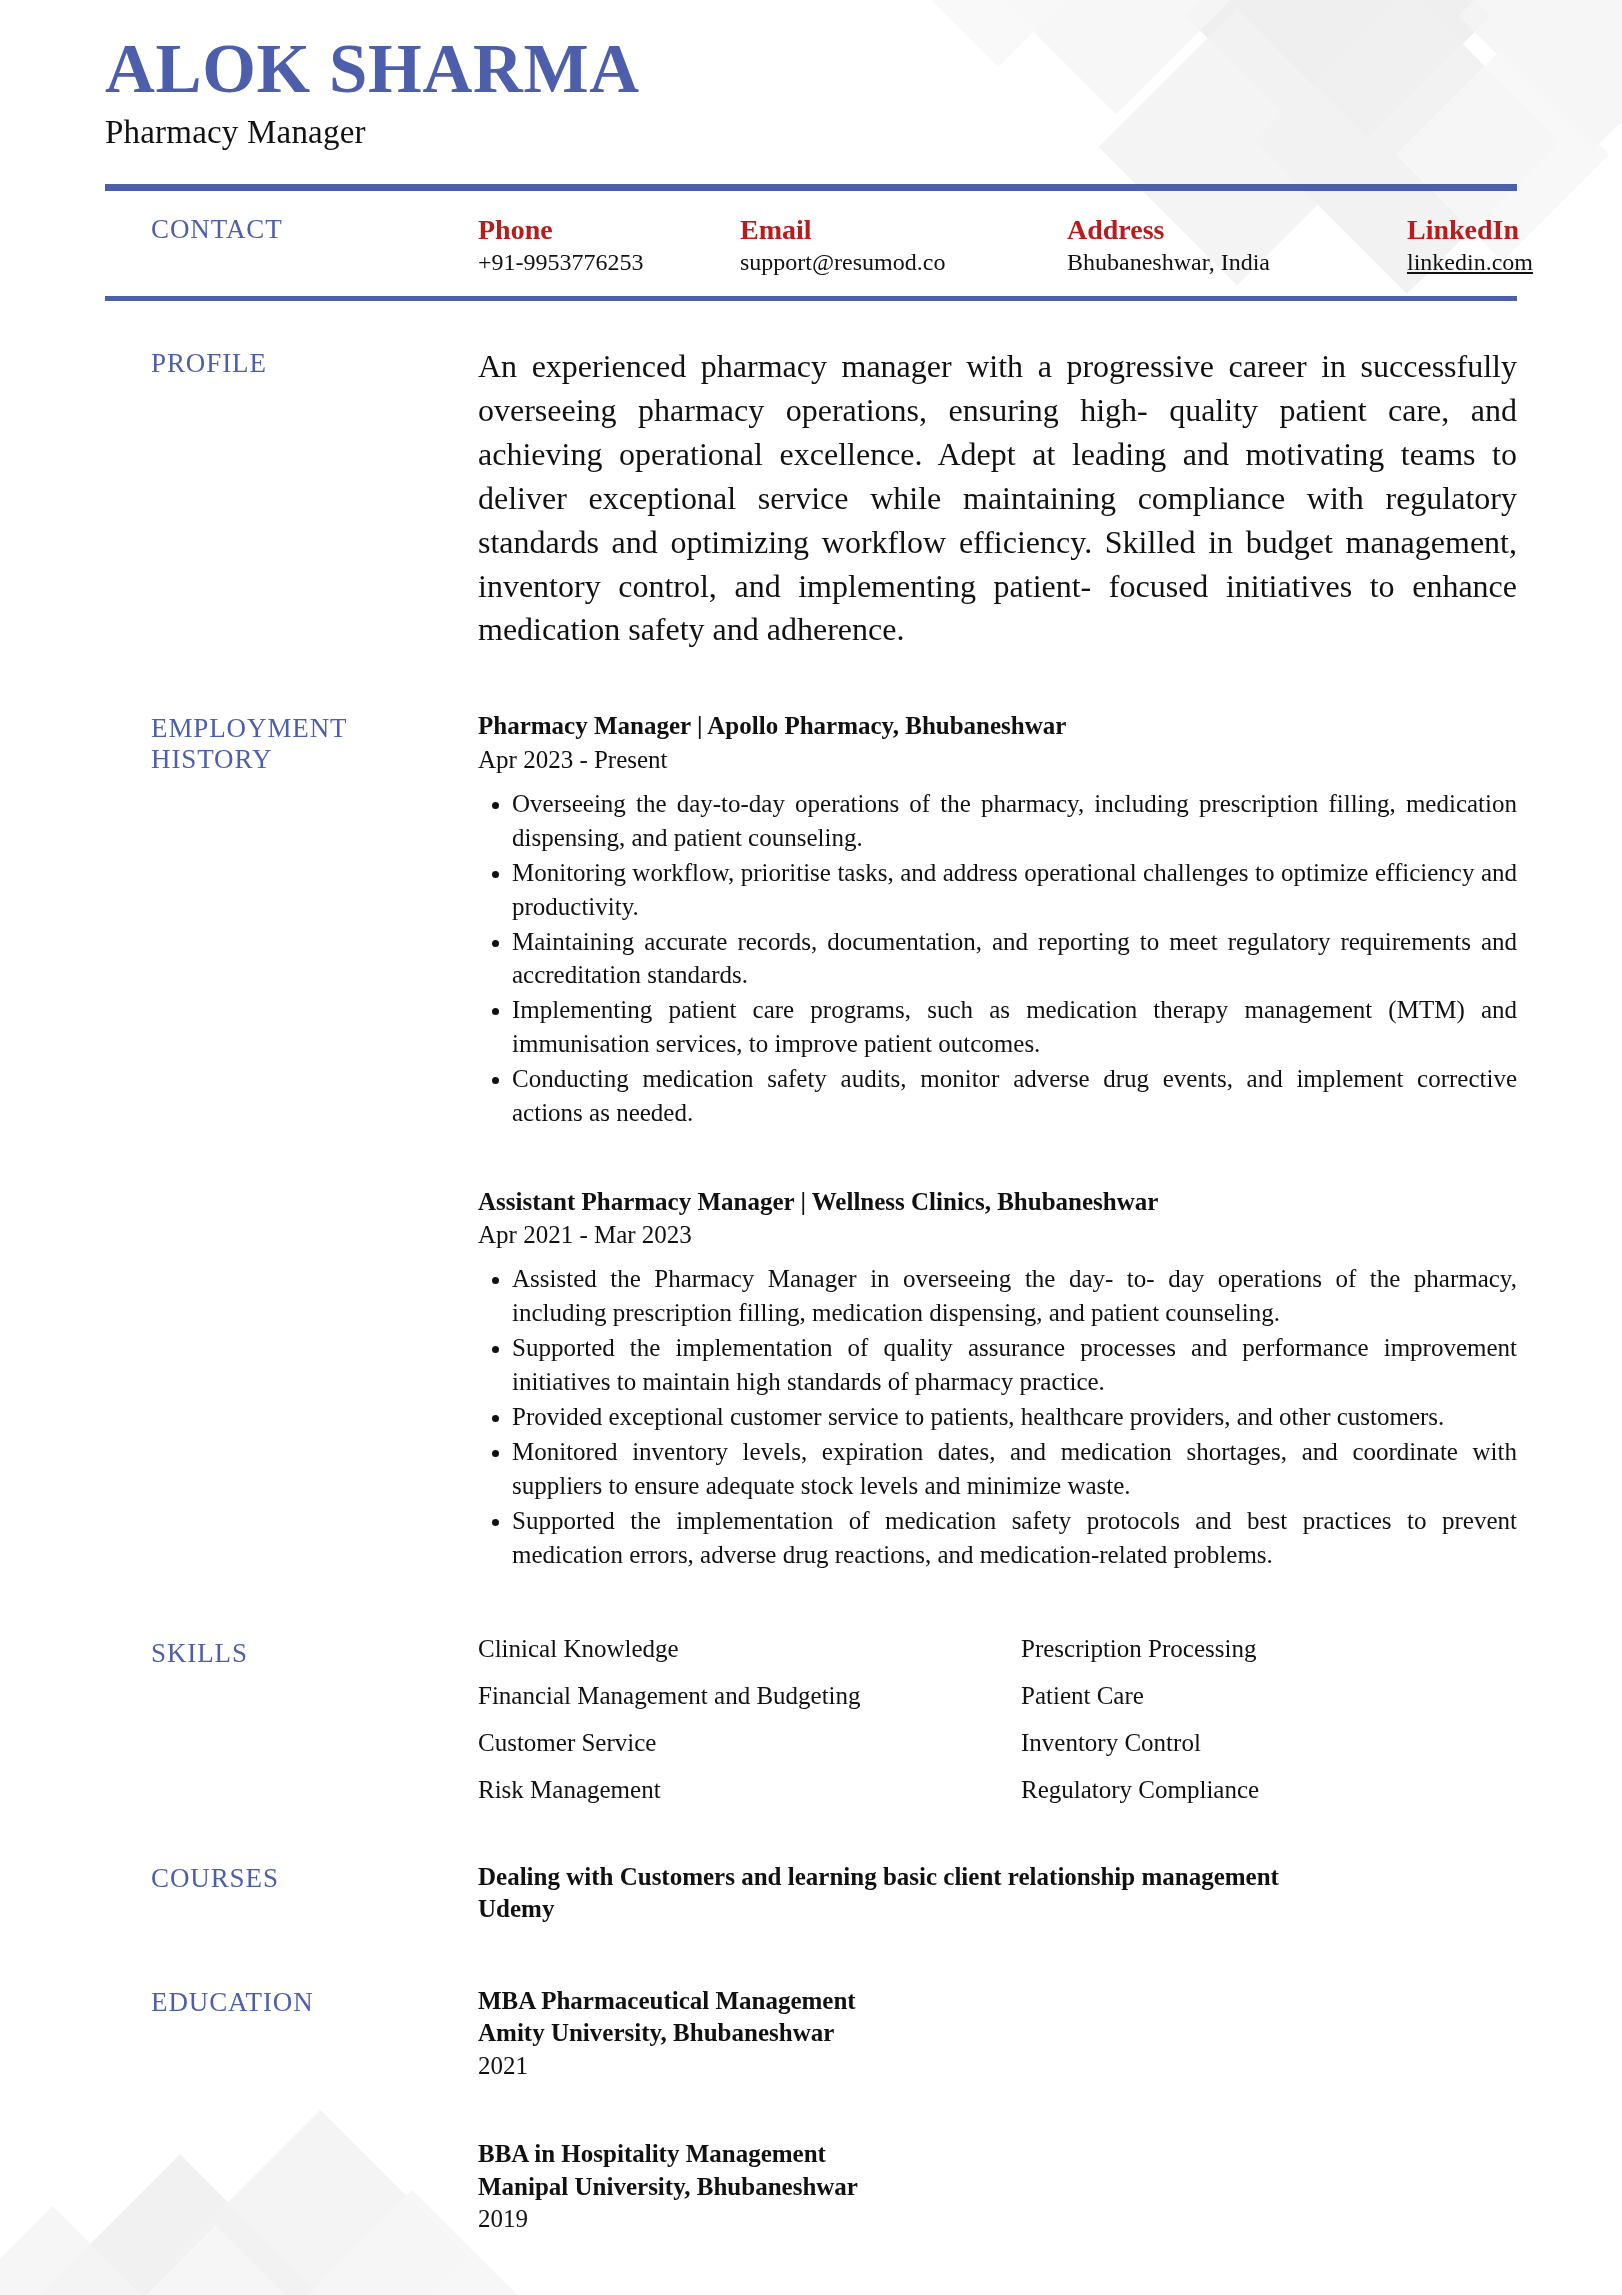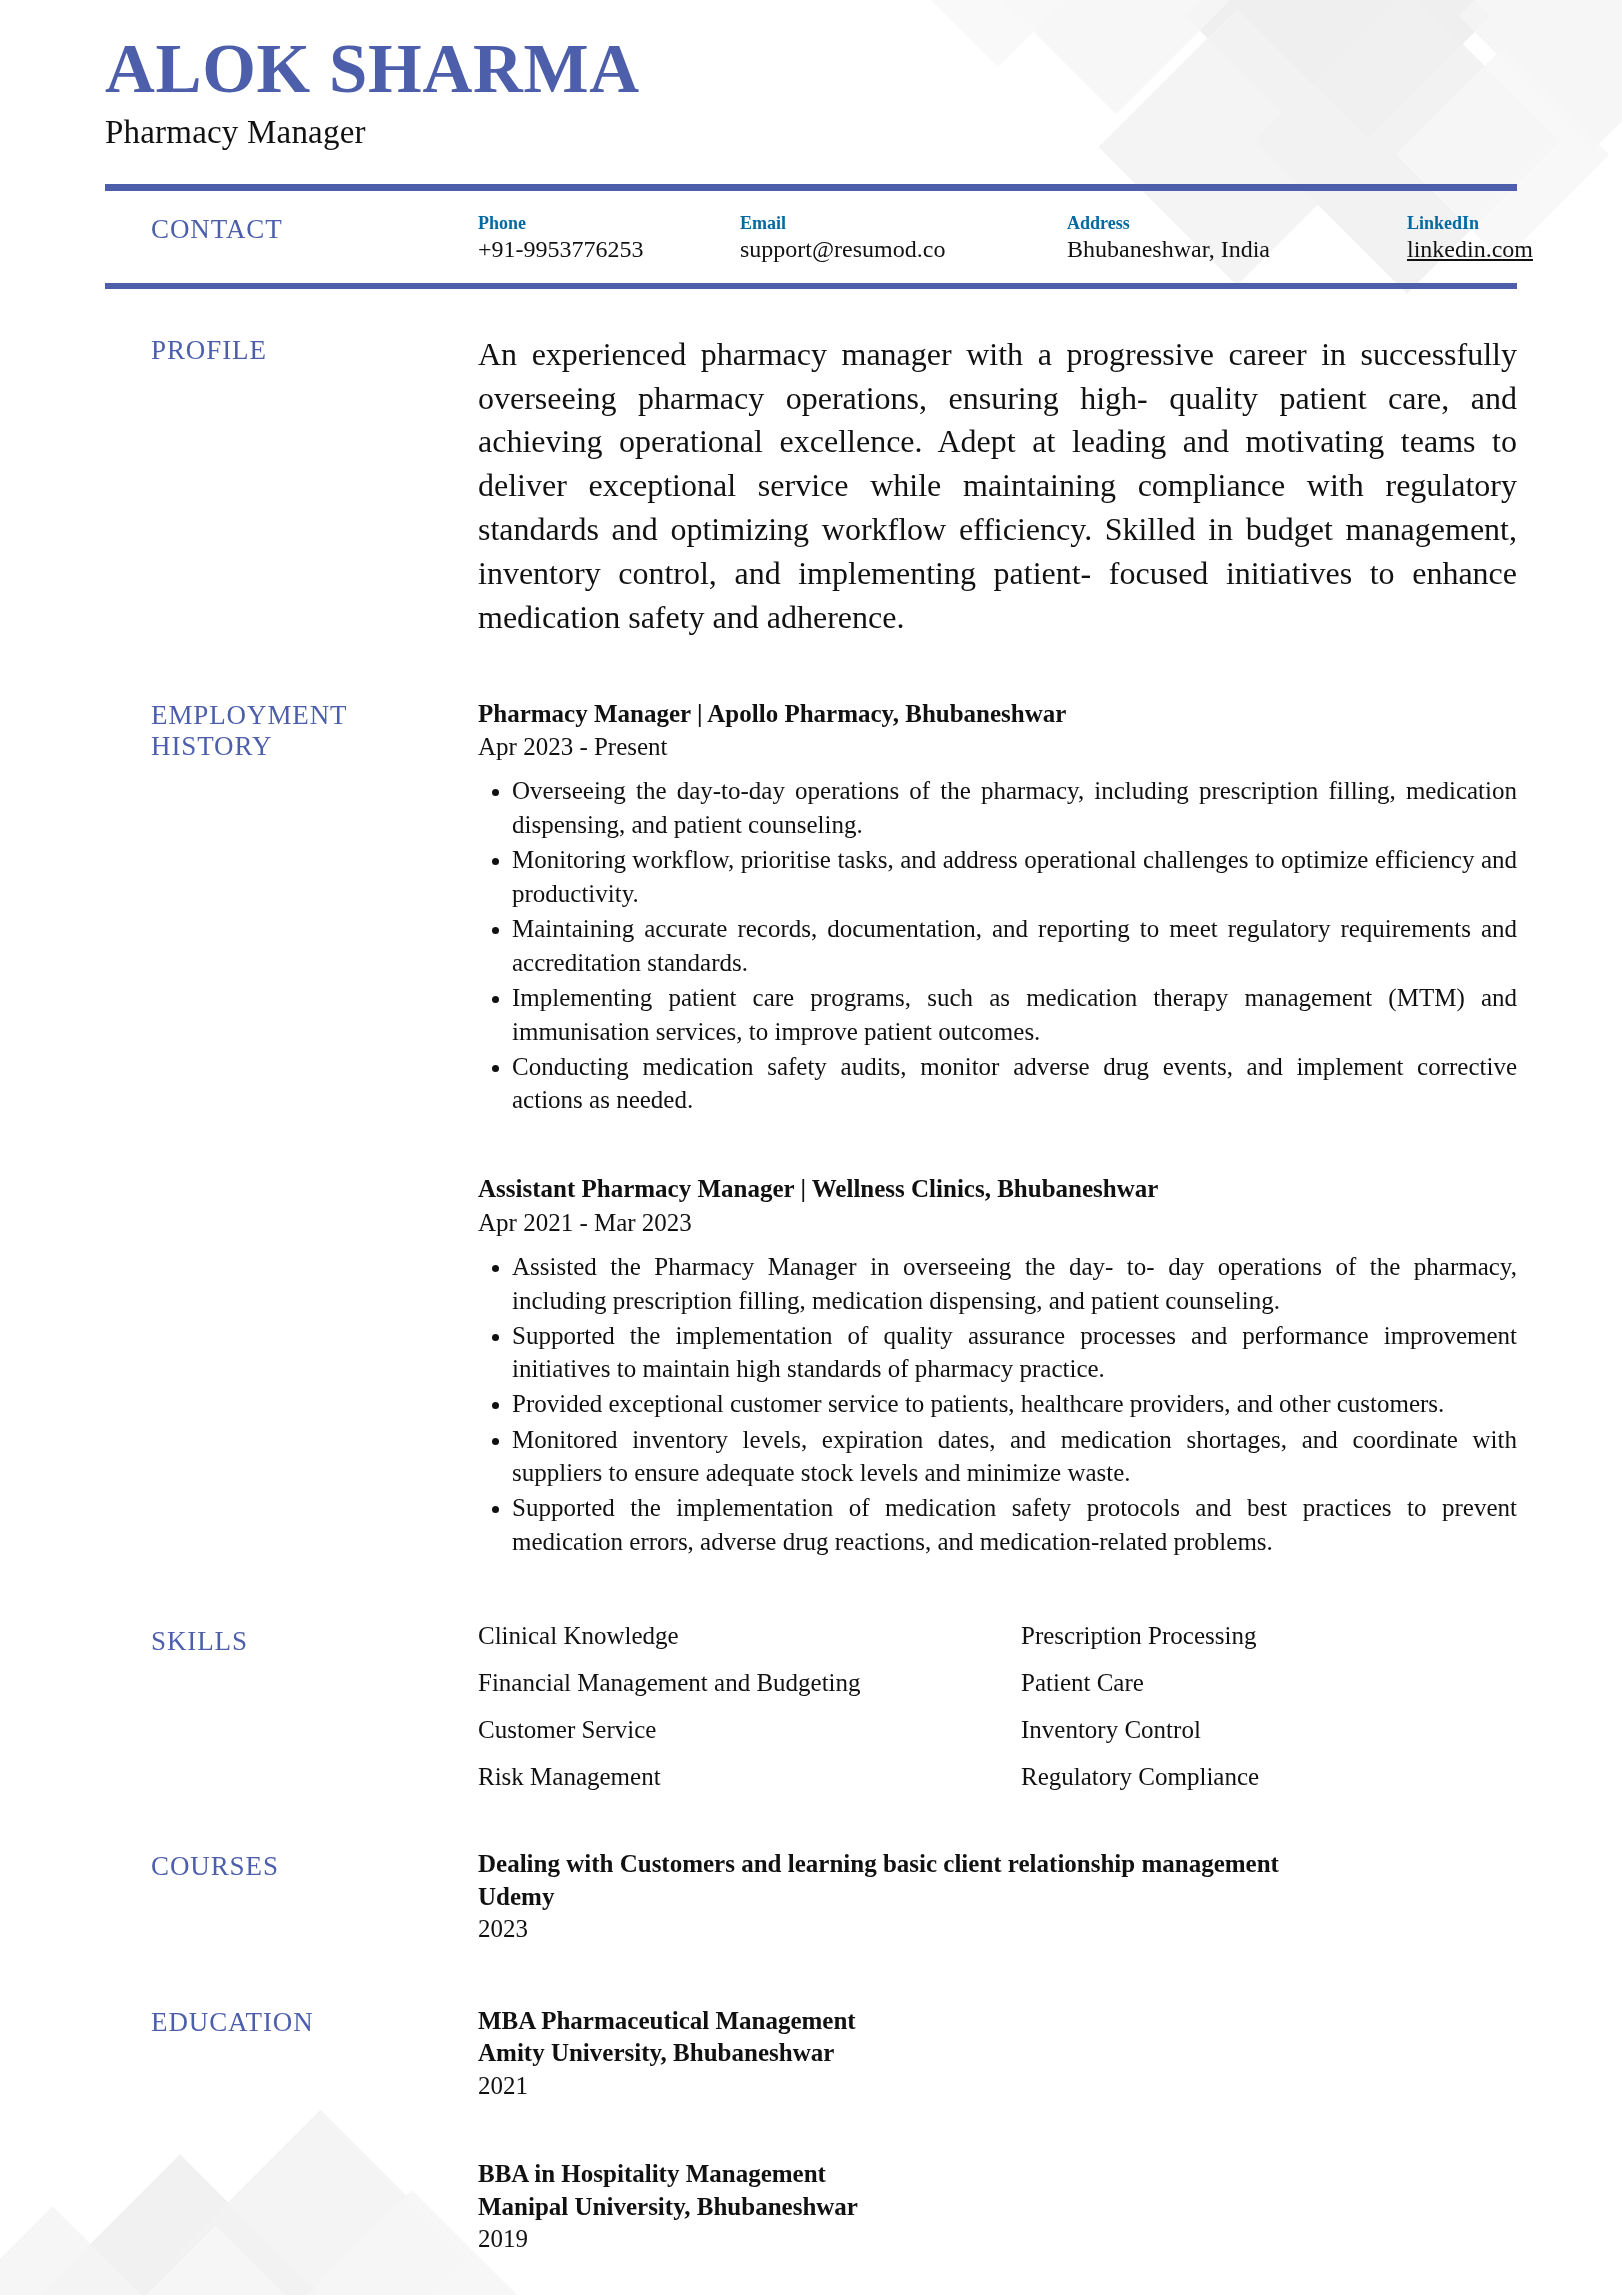--- a/index.html
+++ b/index.html
@@ -109,23 +109,23 @@
   .contact-grid {
     display: flex;
     gap: 0;
   }
   .contact-col { flex: 0 0 auto; }
   .contact-col.c-phone   { width: 262px; }
   .contact-col.c-email   { width: 327px; }
   .contact-col.c-address { width: 340px; }
   .contact-col.c-linkedin{ width: 196px; }
   .c-label {
-    font-size: 18px;
-    font-weight: 700;
-    color: #0369a1;
+    font-size: 28px;
+    font-weight: 700;
+    color: #b91c1c;
     line-height: 1.26;
   }
   .c-value {
     font-size: 24px;
     font-weight: 400;
     color: #111;
     line-height: 1.26;
   }
   .c-value.link { text-decoration: underline; }
 
@@ -344,21 +344,20 @@
         </div>
       </div>
     </div>
 
     <div class="section courses-section">
       <div class="sec-label">COURSES</div>
       <div class="sec-body">
         <div>
           <div class="course-title">Dealing with Customers and learning basic client relationship management</div>
           <div class="course-provider">Udemy</div>
-          <div class="course-year">2023</div>
         </div>
       </div>
     </div>
 
     <div class="section education-section">
       <div class="sec-label">EDUCATION</div>
       <div class="sec-body">
 
         <div class="edu-entry">
           <div class="edu-degree">MBA Pharmaceutical Management</div>

